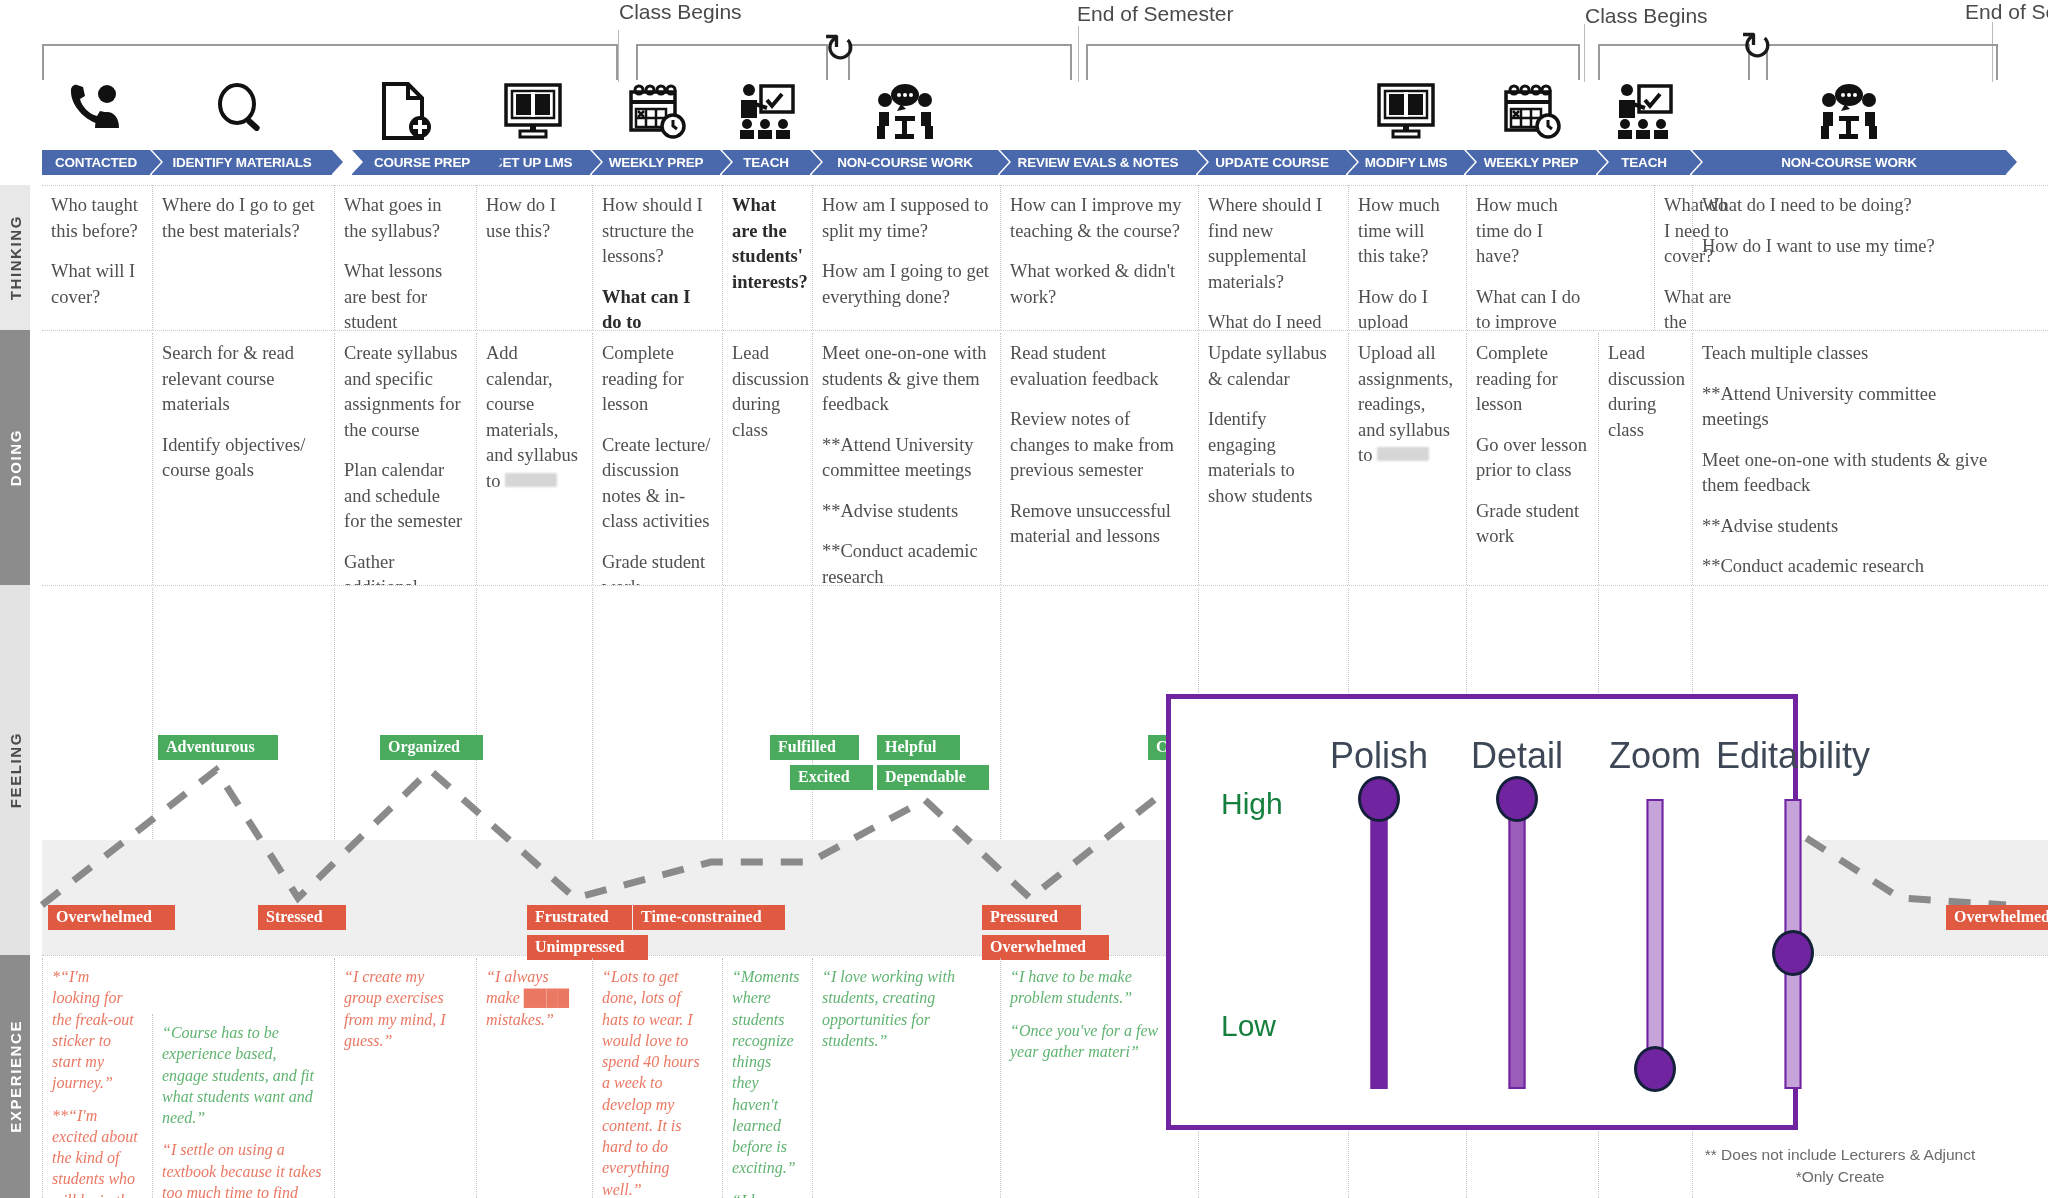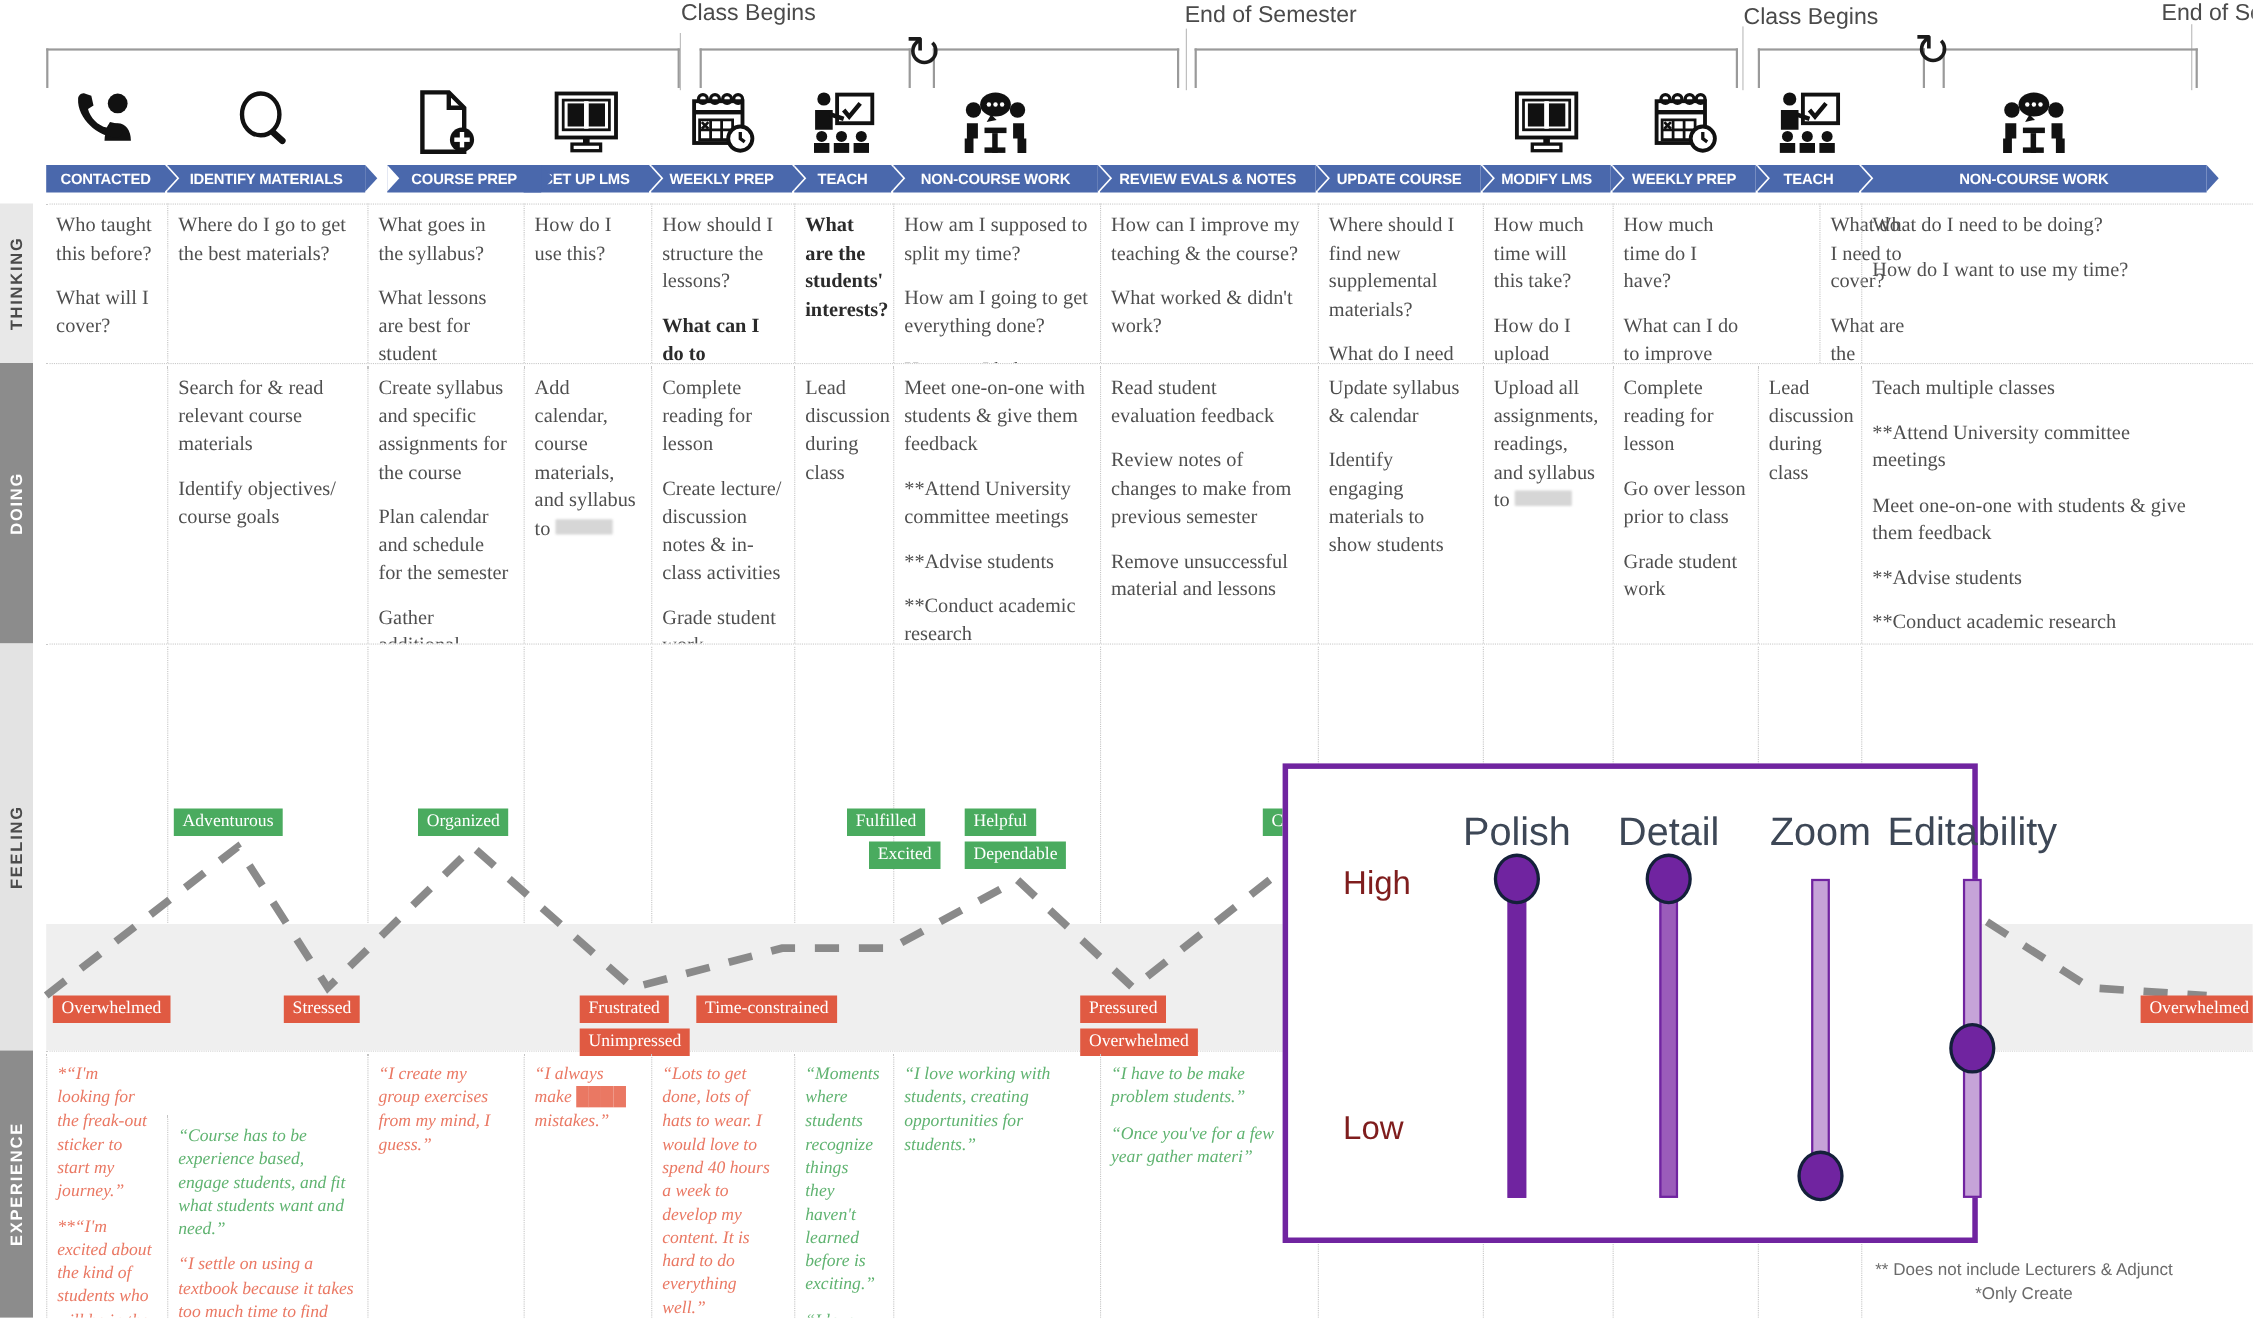--- a/index.html
+++ b/index.html
@@ -88,22 +88,22 @@
   .cell p.b { font-weight: bold; color: #2b2b2b; }
   .redact {
     display: inline-block; width: 52px; height: 14px;
     background: #d6d6d6; vertical-align: baseline; border-radius: 1px;
     filter: blur(1px);
   }
   .rowsep { position: absolute; height: 0; border-top: 1px dotted #c9c9c9; }
   .feeling-shade { position: absolute; background: #efefef; }
   .badge {
     position: absolute; font-family: "Liberation Serif", serif;
-    font-size: 16px; color: #ffffff; padding: 3px 8px 4px 8px;
-    white-space: nowrap; line-height: 1.1;
+    font-size: 16px; color: #ffffff; padding: 3px 23px 4px 8px;
+    white-space: nowrap; line-height: 1.1; font-weight: bold;
   }
   .badge.pos { background: #4aab5f; }
   .badge.neg { background: #e05a42; }
   svg.emoline { position: absolute; left: 0; top: 0; overflow: visible; }
 
   
   .qcell {
     position: absolute; padding: 8px 9px 4px 9px;
     border-left: 1px dotted #c4c4c4;
     font-family: "Liberation Serif", serif;
@@ -125,21 +125,21 @@
   #slider-panel {
     position: absolute; background: #ffffff;
     border: 5px solid #7024a0; z-index: 50;
   }
   .sp-title {
     position: absolute; font-family: "Liberation Sans", sans-serif;
     font-size: 36px; color: #3d4756; text-align: center; white-space: nowrap;
   }
   .sp-axis-label {
     position: absolute; font-family: "Liberation Sans", sans-serif;
-    font-size: 30px; color: #7f1d1d; white-space: nowrap;
+    font-size: 30px; color: #15803d; white-space: nowrap;
   }
   .sp-slider { position: absolute; }
   .sp-track {
     position: absolute; left: 50%; transform: translateX(-50%);
     width: 17px; border: 2px solid #7024a0; background: #c6a3d8;
     box-sizing: border-box;
   }
   .sp-knob {
     position: absolute; left: 50%; transform: translate(-50%,-50%);
     width: 42px; height: 46px; border-radius: 50%;

